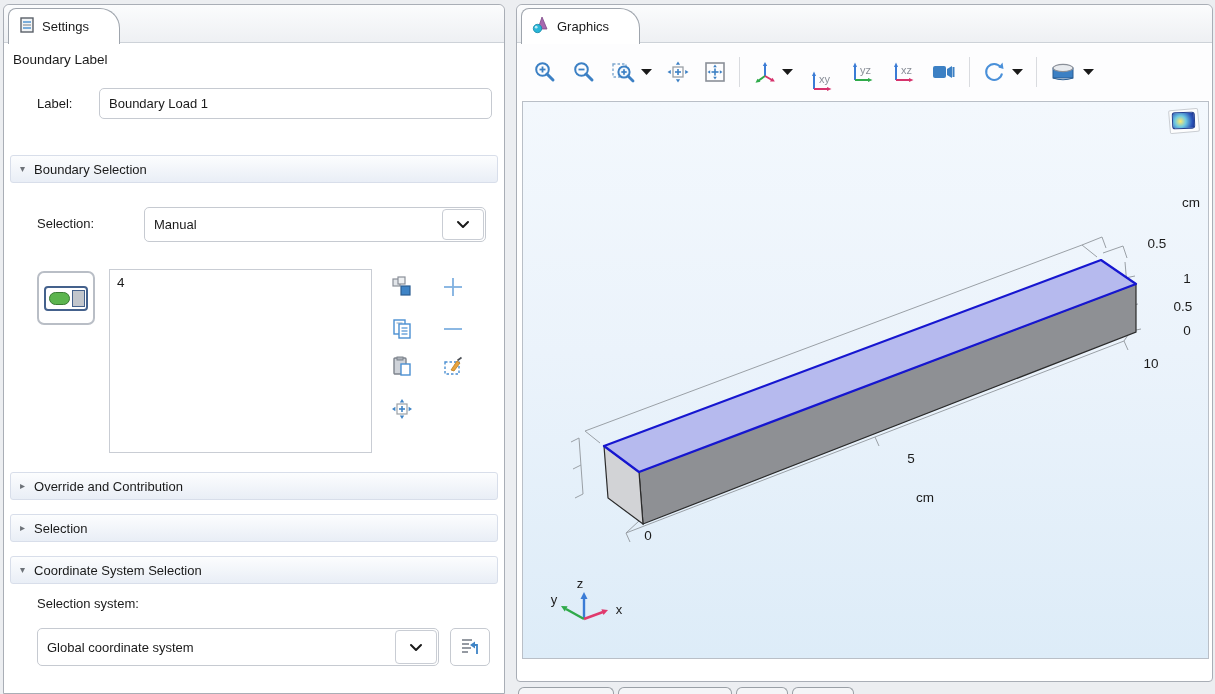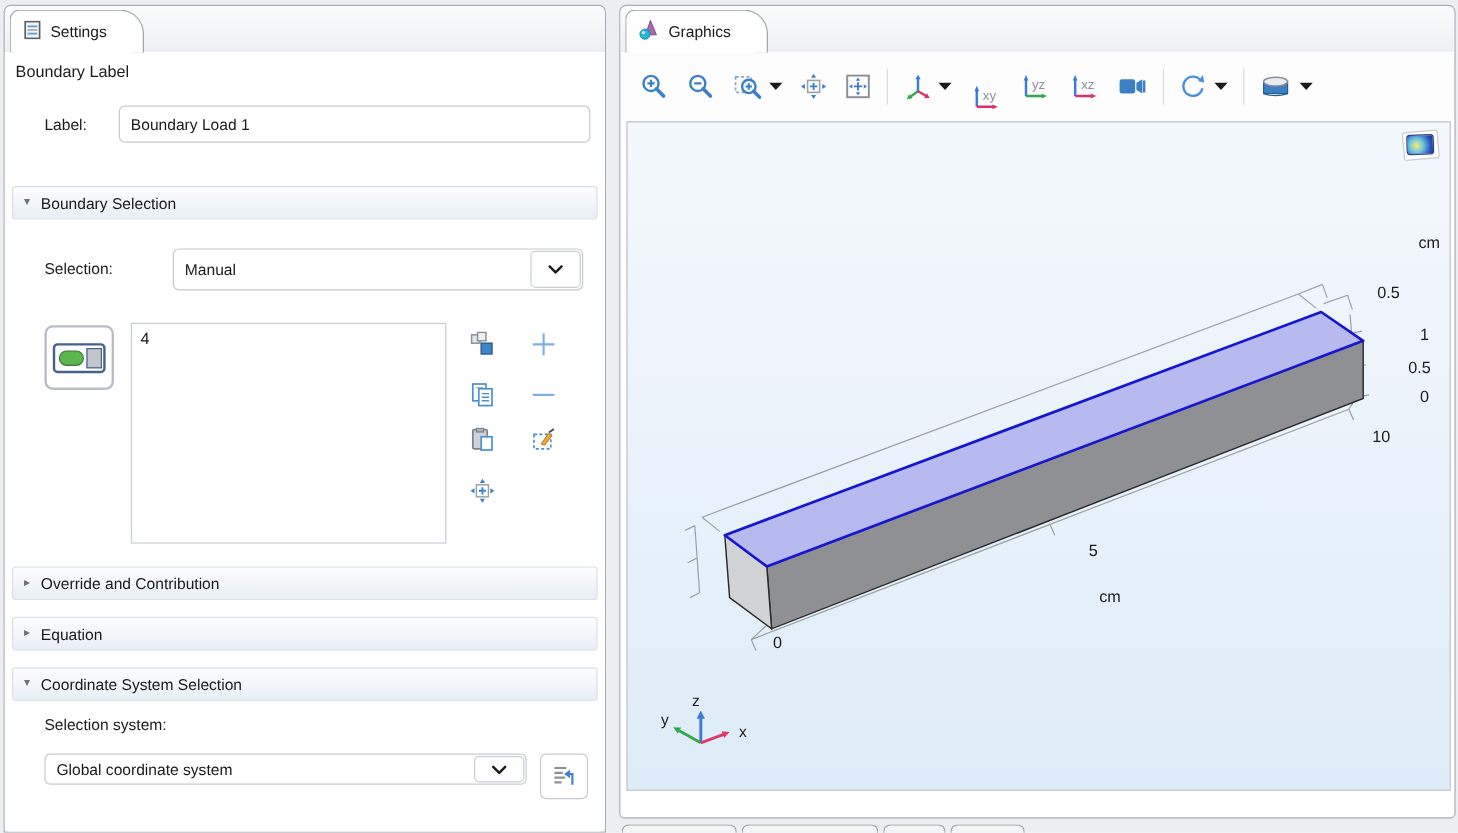--- a/index.html
+++ b/index.html
@@ -179,29 +179,29 @@
         <polygon points="21,11 17.6,8.8 17.6,13.2" fill="#3f84c6"></polygon>
       </svg>
     </button>
 
     <div class="section-h" style="top:428px;">
       <span class="tri">▸</span>
       <span>Override and Contribution</span>
     </div>
     <div class="section-h" style="top:470px;">
       <span class="tri">▸</span>
-      <span>Equation</span>
+      <span>Selection</span>
     </div>
     <div class="section-h" style="top:512px;">
       <span class="tri">▾</span>
       <span>Coordinate System Selection</span>
     </div>
 
     <span class="field-label" style="left:33px; top:552px;">Selection system:</span>
-    <div class="combo" style="left:33px; top:584px; width:402px; height:26px;">
+    <div class="combo" style="left:33px; top:584px; width:402px; height:38px;">
       <span class="value">Global coordinate system</span>
       <span class="combo-chevron">
         <svg width="14" height="9" viewBox="0 0 14 9">
           <polyline points="2,2 7,7 12,2" fill="none" stroke="#1a1a1a" stroke-width="2" stroke-linecap="round" stroke-linejoin="round"></polyline>
         </svg>
       </span>
     </div>
     <button class="icon-btn" style="left:446px; top:584px; width:40px; height:38px; border:1px solid #c6cad1; border-radius:5px; background:#fff;">
       <svg width="22" height="22" viewBox="0 0 22 22" style="margin:0 auto; display:block;">
         <line x1="3" y1="4" x2="13" y2="4" stroke="#8a8f98" stroke-width="1.8"></line>

